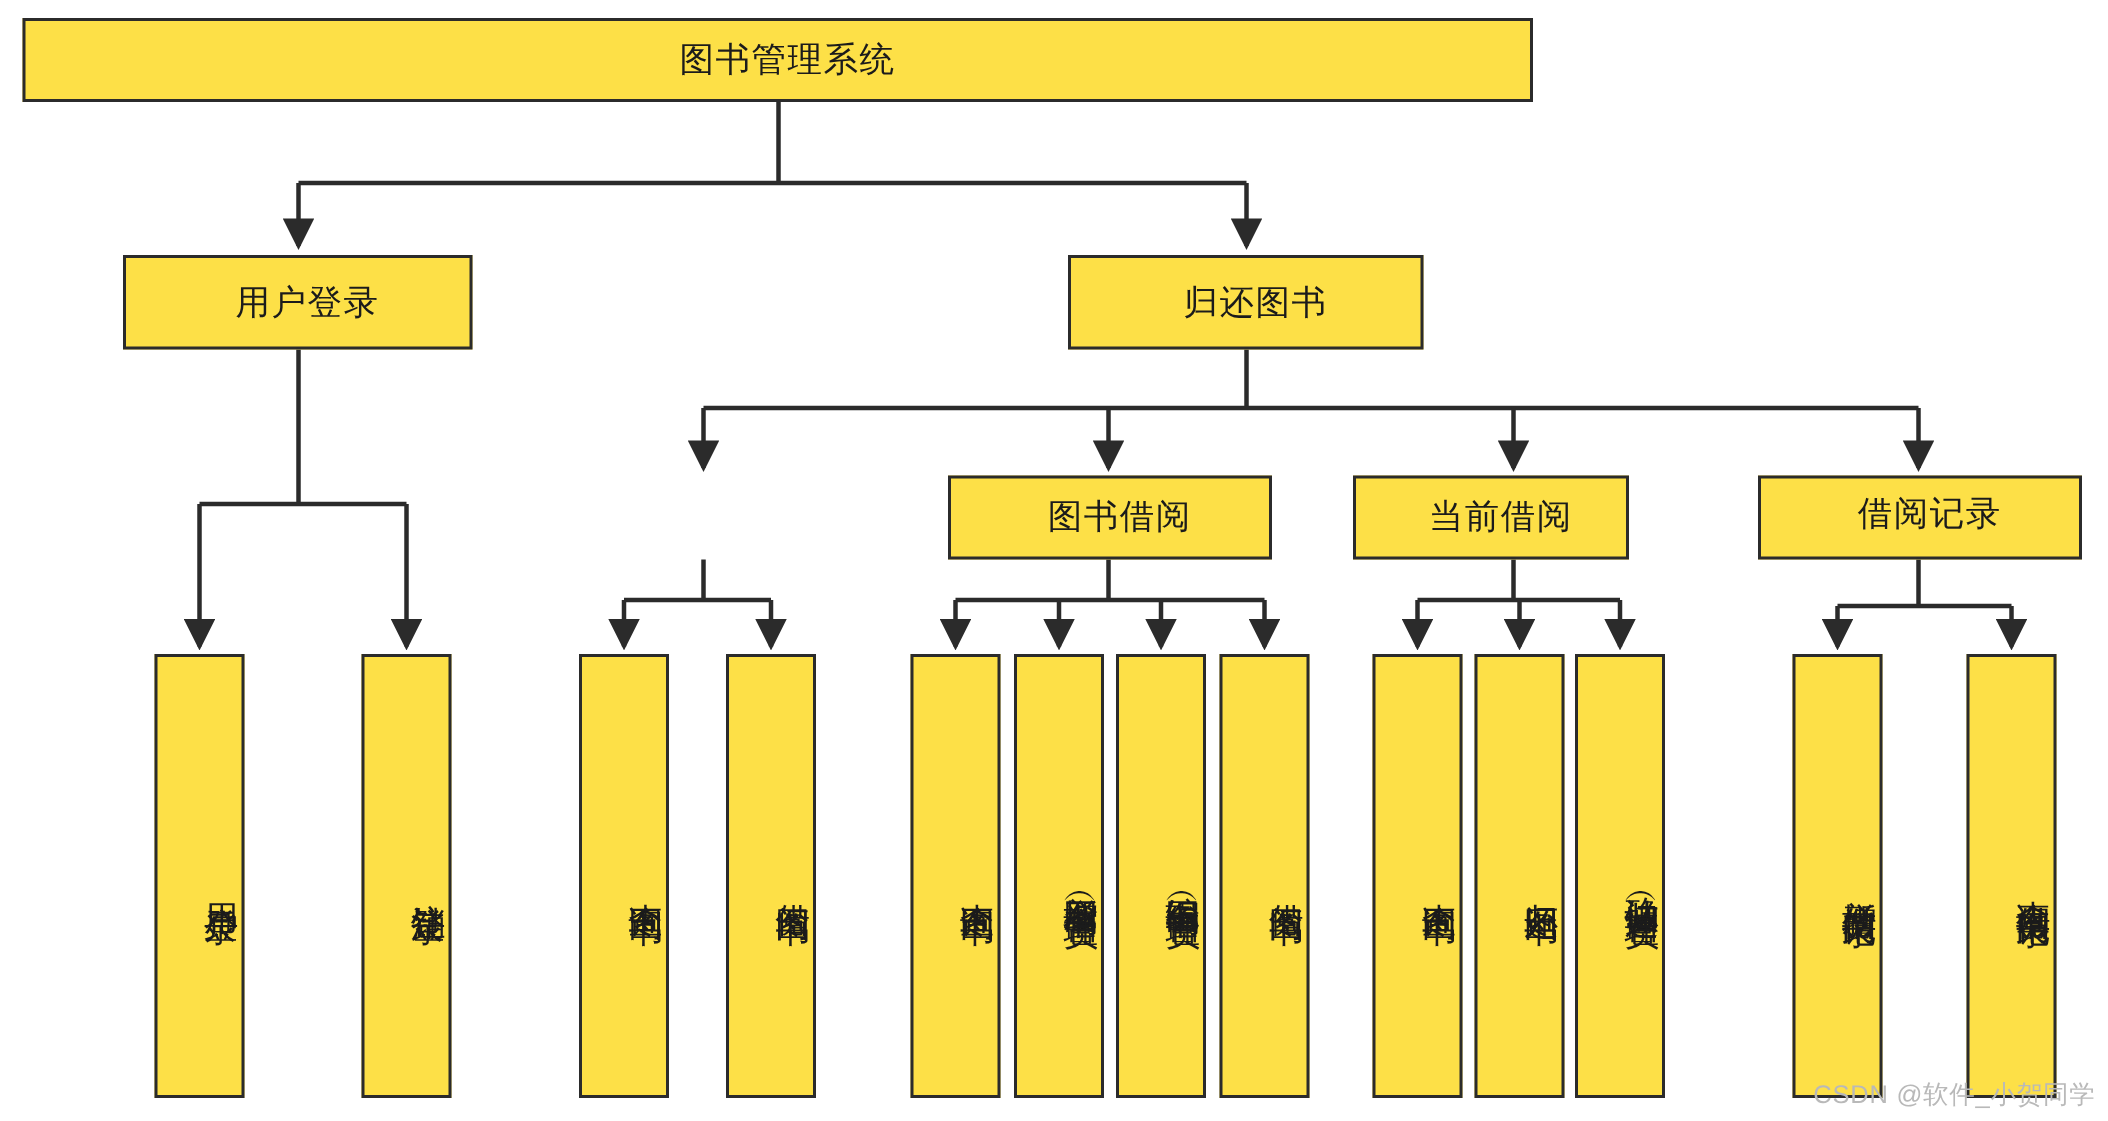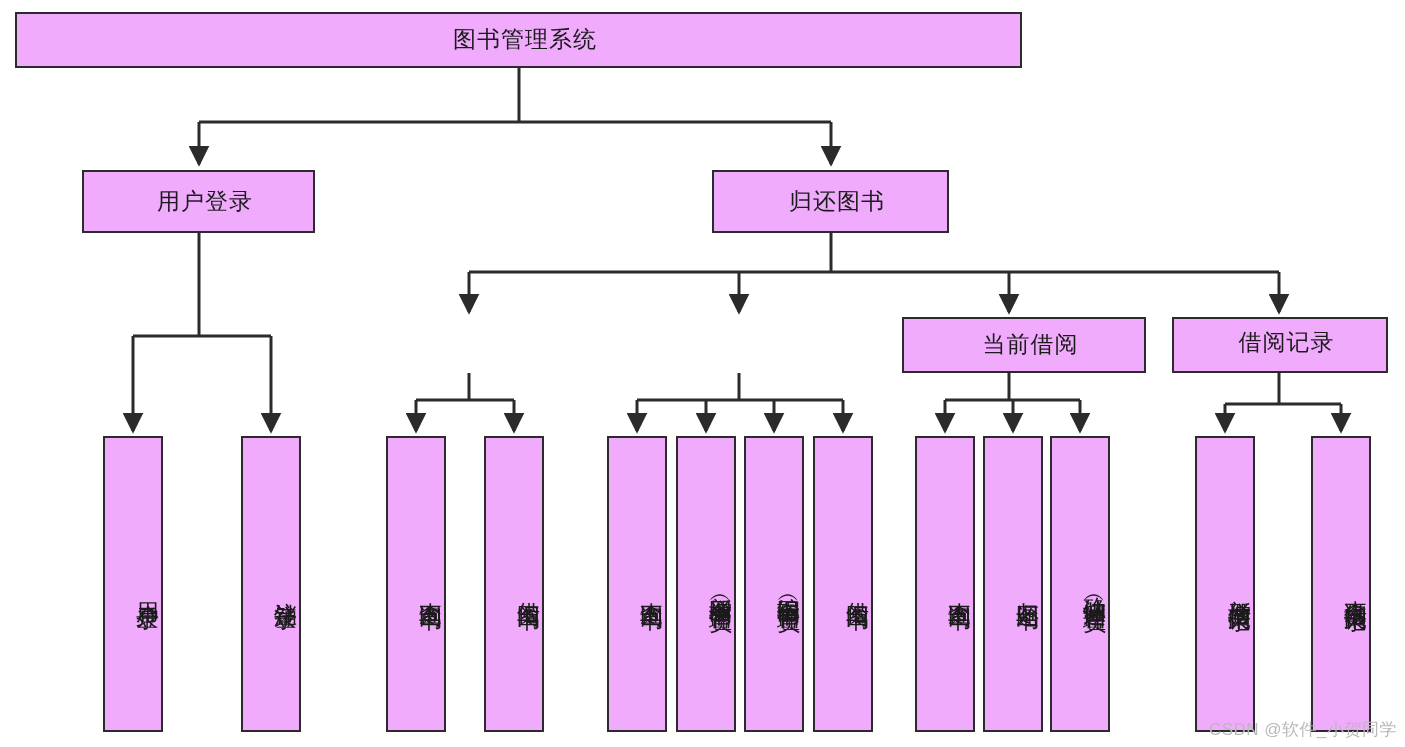--- a/index.html
+++ b/index.html
@@ -21,21 +21,21 @@
     position: absolute;
     left: 0;
     top: 0;
     width: 1405px;
     height: 747px;
     pointer-events: none;
   }
   .node {
     position: absolute;
     box-sizing: border-box;
-    background: #f0abfc;
+    background: #fde047;
     border: 2px solid #2b2b2b;
     display: flex;
     align-items: center;
     justify-content: center;
     color: #1b1b1b;
     padding-left: 13px;
   }
   .node.horiz {
     font-size: 23px;
     letter-spacing: 1px;
@@ -123,21 +123,24 @@
     <span class="label">图书管理系统</span>
   </div>
 
   <div class="node horiz" style="left:82px; top:170px; width:233px; height:63px;">
     <span class="label">用户登录</span>
   </div>
   <div class="node horiz" style="left:712px; top:170px; width:237px; height:63px;">
     <span class="label">归还图书</span>
   </div>
 
-  <div class="node horiz" style="left:902px; top:317px; width:244px; height:56px;text-align:center;">
+  <div class="node horiz" style="left:632px; top:317px; width:216px; height:56px;">
+    <span class="label">图书借阅</span>
+  </div>
+  <div class="node horiz" style="left:902px; top:317px; width:184px; height:56px;text-align:center;">
     <span class="label">当前借阅</span>
   </div>
   <div class="node horiz" style="left:1172px; top:317px; width:216px; height:56px;font-family:Liberation Mono, monospace;">
     <span class="label">借阅记录</span>
   </div>
 
   <div class="node vert" style="left:103px; top:436px; width:60px; height:296px;">
     <span class="label">用户登录</span>
   </div>
   <div class="node vert" style="left:241px; top:436px; width:60px; height:296px;">

